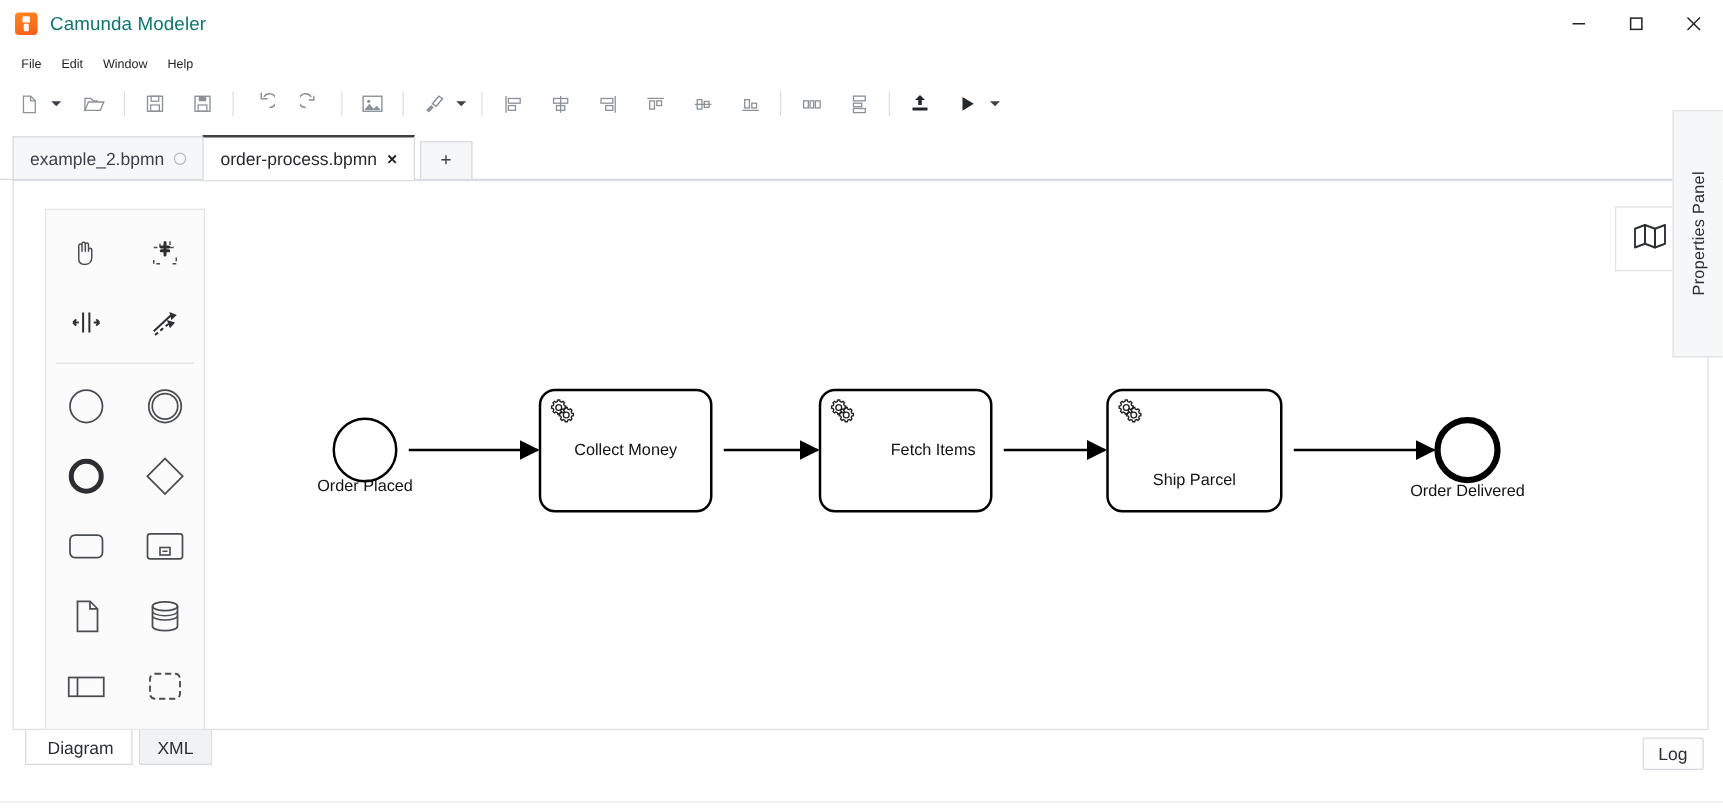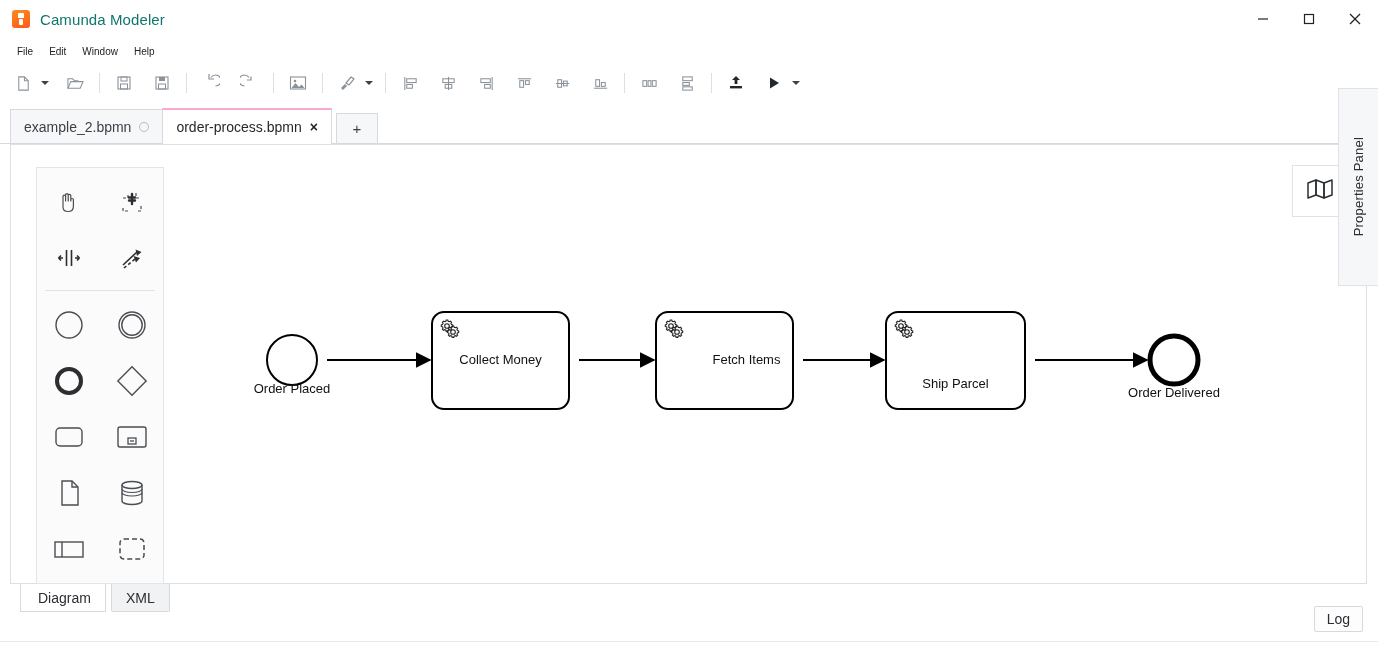--- a/index.html
+++ b/index.html
@@ -88,21 +88,21 @@
   .tab {
     height: 34px; display: flex; align-items: center; gap: 8px;
     padding: 16px 13px; font-size: 14px; color: #3c4149;
     border: 1px solid #d6d9dd; border-bottom: none;
     background: #f6f7f8;
     margin-right: -1px;
     position: relative;
   }
   .tab.active {
     background: #ffffff; color: #25282c; height: 36px;
-    border-top: 2px solid #f9a8d4;
+    border-top: 2px solid #404040;
     margin-bottom: -1px;
     z-index: 3;
   }
   .tab .dirty-dot {
     width: 10px; height: 10px; border-radius: 50%;
     border: 1px solid #b7bbc0;
   }
   .tab .close-x { font-size: 14px; color: #1e2227; line-height: 1; font-weight: 700; }
   .tab-add {
     width: 42px; height: 30px; display: flex; align-items: center; justify-content: center;
@@ -169,21 +169,21 @@
   .btm-tab {
     height: 28px; padding: 0 14px; display: flex; align-items: center;
     font-size: 14px; color: #2b2e33;
     border: 1px solid #d6d9dd; border-top: none;
     background: #f1f2f3;
   }
   .btm-tab.active { background: #ffffff; padding-left: 17px; }
   .btm-tab:first-child { margin-left: 10px; }
   .btm-tab + .btm-tab { margin-left: 5px; border-radius: 0 0 2px 2px; }
   .log-btn {
-    margin-left: auto; margin-top: 22px; margin-right: 4px;
+    margin-left: auto; margin-top: 6px; margin-right: 4px;
     height: 26px; padding: 0 12px; display: flex; align-items: center;
     font-size: 14px; color: #2b2e33;
     border: 1px solid #d6d9dd; background: #fdfdfd; border-radius: 2px;
   }
   .statusline {
     position: absolute; left: 0; top: 641px; width: 1378px; height: 6px;
     border-top: 1px solid #e8eaec; background: #fff;
   }
 </style>
 </head>

